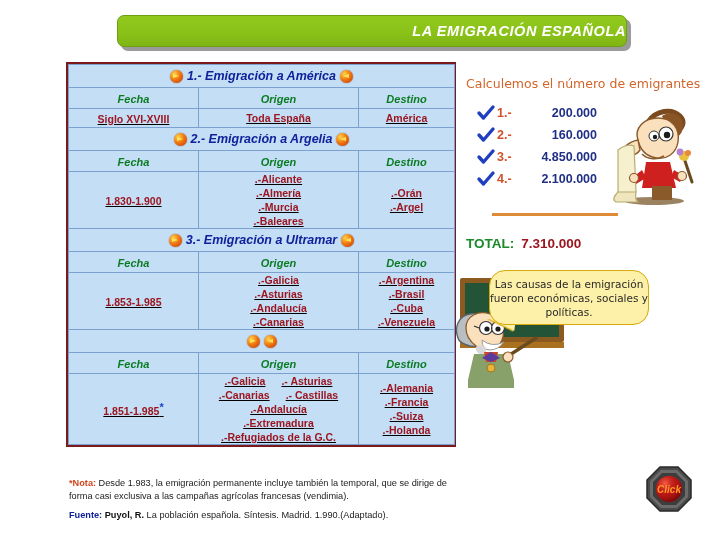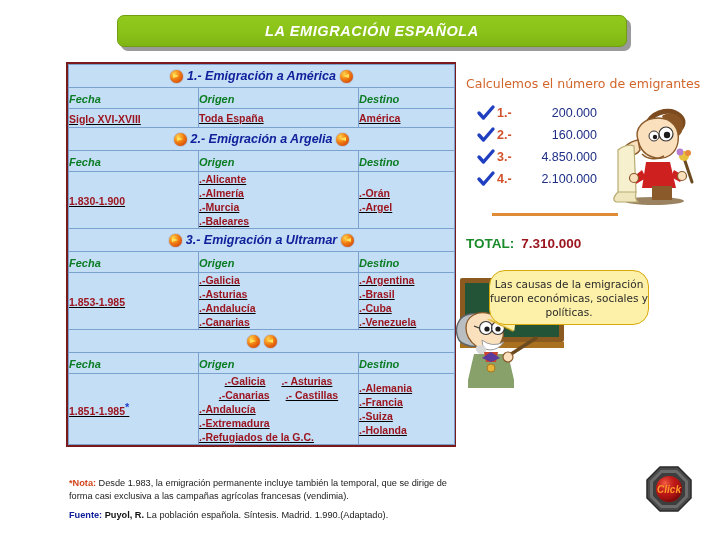--- a/index.html
+++ b/index.html
@@ -13,21 +13,21 @@
 
   
   .title-shadow{
     position:absolute;left:121px;top:19px;width:510px;height:32px;
     background:#9a9a9a;border-radius:7px;
   }
   .title-banner{
     position:absolute;left:117px;top:15px;width:510px;height:32px;
     background:linear-gradient(to bottom,#93c91e 0%,#8ac219 55%,#7fb513 100%);
     border:1px solid #6f9f10;border-radius:7px;
-    display:flex;align-items:center;justify-content:center;
+    display:flex;align-items:center;justify-content:flex-end;
     box-sizing:border-box;
   }
   .title-banner span{
     color:#ffffff;font-weight:bold;font-style:italic;font-size:14.5px;
     letter-spacing:.6px;
   }
 
   
   .table-wrap{
     position:absolute;left:66px;top:62px;width:390px;
@@ -37,20 +37,21 @@
   }
   table.mt{
     border-collapse:collapse;width:100%;table-layout:fixed;
     background:#c3def5;
   }
   table.mt td{
     border:1px solid #7ba2cf;
     background:#c3def5;
     padding:0;
     vertical-align:middle;
+    text-align:center;
   }
   col.c1{width:130px;}
   col.c2{width:160px;}
   col.c3{width:96px;}
 
   
   .sect{
     height:22px;
     position:relative;
   }
@@ -115,21 +116,21 @@
   .num-list{position:absolute;left:478px;top:102px;}
   .num-row{height:22px;display:flex;align-items:center;}
   .check{
     width:16px;height:14px;position:relative;flex:0 0 auto;margin-right:3px;
   }
   .check svg{display:block;}
   .idx{
     color:#d2502a;font-weight:bold;font-size:12.5px;width:22px;flex:0 0 auto;
   }
   .amt{
-    color:#1f2f86;font-weight:normal;font-size:12.5px;
+    color:#1f2f86;font-weight:bold;font-size:12.5px;
     width:78px;text-align:right;
   }
   .sep-line{
     position:absolute;left:492px;top:213px;width:126px;height:2.5px;
     background:#e08b36;
   }
   .total-row{
     position:absolute;left:466px;top:236px;display:flex;align-items:center;gap:7px;
   }
   .total-lbl{color:#1a8a2a;font-weight:bold;font-size:13.5px;}

